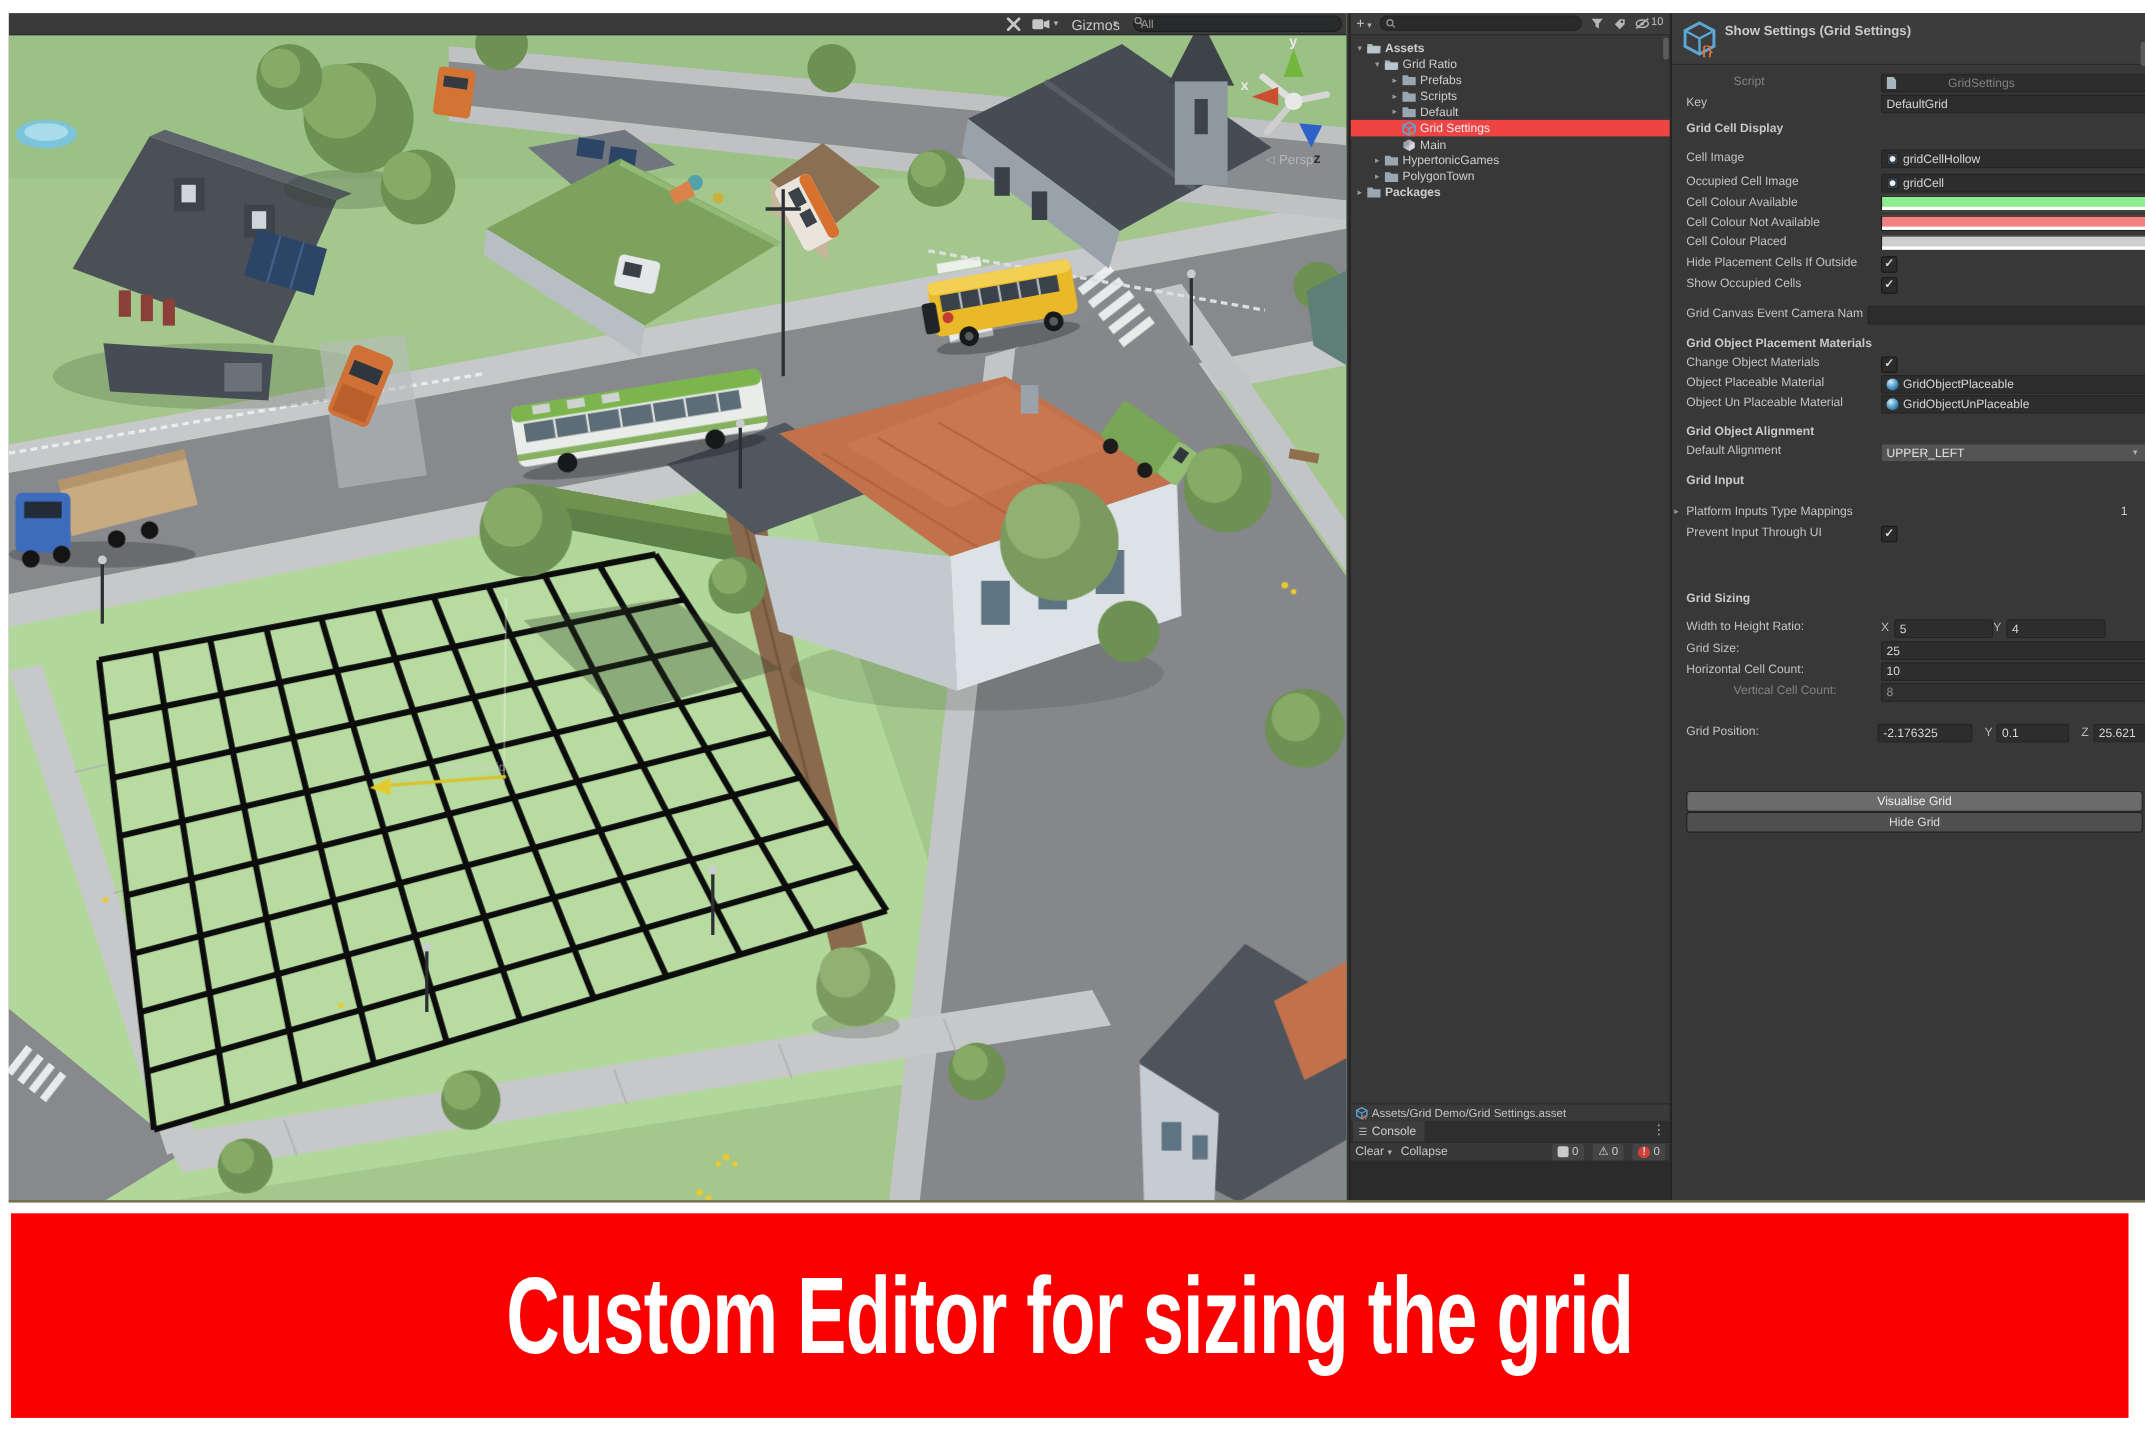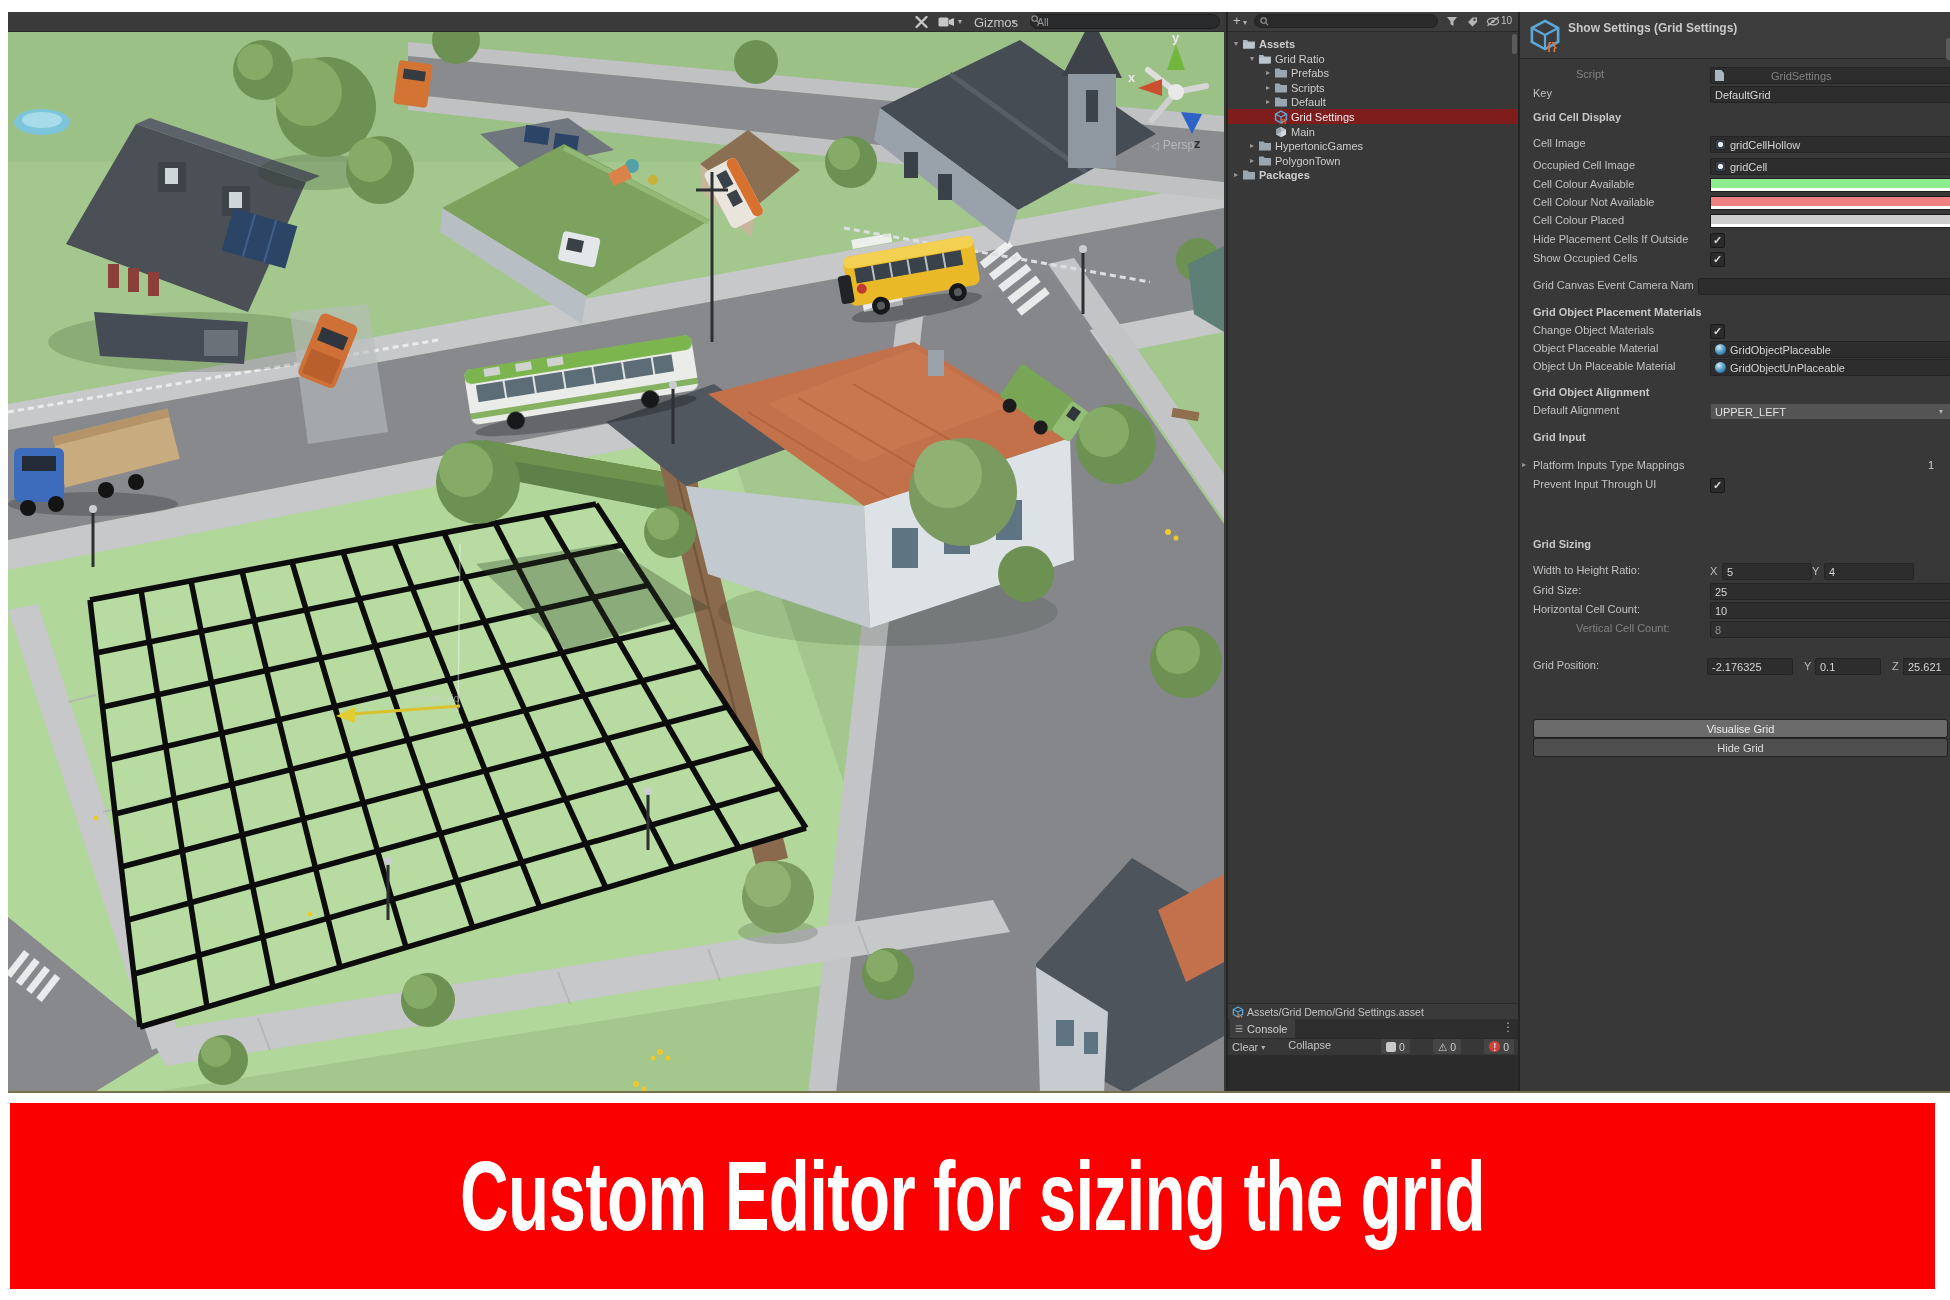--- a/index.html
+++ b/index.html
@@ -27,21 +27,21 @@
   .trow{position:absolute;left:0;width:290px;height:15px;display:flex;align-items:center;font-size:11px;color:#cdcdcd;}
   .trow.sel{color:#ececec;}
   .trow .arr{width:10px;font-size:8px;color:#9a9a9a;text-align:center;flex:0 0 10px;}
   .trow .ticon{width:15px;height:13px;flex:0 0 15px;display:inline-flex;align-items:center;justify-content:center;margin-right:3px;}
   .d0{padding-left:3px;} .d1{padding-left:19px;} .d2{padding-left:35px;}
   .pj-bar{position:absolute;left:0;width:290px;box-sizing:border-box;}
   #breadcrumb{top:991px;height:16px;background:#3a3a3a;border-top:1px solid #2a2a2a;display:flex;align-items:center;padding:0 4px;gap:3px;font-size:10.5px;color:#c4c4c4;}
   #console-tabbar{top:1007px;height:19px;background:#2e2e2e;}
   #console-tab{position:absolute;left:2px;top:0;height:19px;padding:0 8px 0 5px;background:#3d3d3d;display:flex;align-items:center;gap:4px;font-size:11px;color:#cfcfcf;}
   #console-kebab{position:absolute;right:4px;top:1px;color:#b5b5b5;font-size:12px;}
-  #console-actions{top:1026px;height:18px;background:#373737;border-top:1px solid #292929;border-bottom:1px solid #2c2c2c;display:flex;padding:0 4px;gap:23px;font-size:11px;color:#c6c6c6;}
+  #console-actions{top:1026px;height:18px;background:#373737;border-top:1px solid #292929;border-bottom:1px solid #2c2c2c;display:flex;align-items:center;padding:0 4px;gap:8px;font-size:11px;color:#c6c6c6;}
   #console-body{top:1044px;height:35px;background:#2b2b2b;}
   .cpill{display:flex;align-items:center;gap:3px;background:#454545;border-radius:2px;padding:1px 5px;height:13px;}
   .cpill span{font-size:10.5px;color:#cfcfcf;}
   .ic-info{width:10px;height:10px;border-radius:2px;background:#c9c9c9;color:#333;font-size:8px;font-weight:bold;display:inline-flex;align-items:center;justify-content:center;}
   .ic-warn{color:#b8b8b8;font-size:11px;line-height:10px;}
   .ic-err{width:11px;height:11px;border-radius:50%;background:#d2403a;color:#fff;font-size:8px;font-weight:bold;display:inline-flex;align-items:center;justify-content:center;}
   .thumb{position:absolute;background:#5c5c5c;border-radius:3px;width:5px;}
 
   
   #inspector{position:absolute;left:1510px;top:0;width:432px;height:1081px;background:#383838;border-left:2px solid #242424;box-sizing:content-box;font-size:11px;color:#c2c2c2;}
@@ -508,21 +508,21 @@
     </div>
     <div class="trow d2" style="top:82px">
       <span class="arr">▸</span>
       <span class="ticon">
           <svg width="14" height="11" viewBox="0 0 14 11">
             <path d="M1 1.5 h4.5 l1.5 1.5 H13 v7.5 H1z" fill="#9aa7b1"></path>
           </svg>
         </span>
       <span>Default</span>
     </div>
-    <div class="trow d2 sel" style="top: 97px; background: #7f1d1d;">
+    <div class="trow d2 sel" style="top: 97px; background: #ef4444;">
       <span class="arr"></span>
       <span class="ticon">
           <svg width="14" height="14" viewBox="0 0 14 14">
             <path d="M7 1.2 L12.4 4.1 V9.9 L7 12.8 L1.6 9.9 V4.1z" fill="none" stroke="#5aa7d8" stroke-width="1.5"></path>
             <path d="M1.6 4.1 L7 7 L12.4 4.1 M7 7 V12.8" stroke="#5aa7d8" stroke-width="1.2" fill="none"></path>
             <text x="9.5" y="13.8" font-size="7" fill="#e0713a" text-anchor="middle" font-weight="bold">{}</text>
           </svg>
         </span>
       <span>Grid Settings</span>
     </div>

